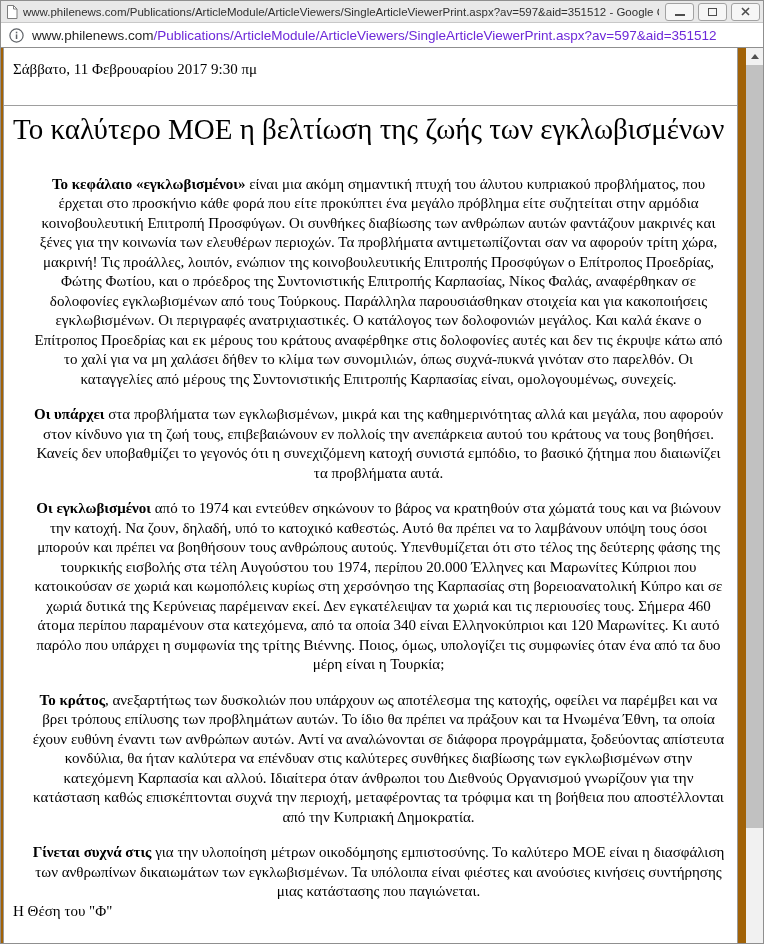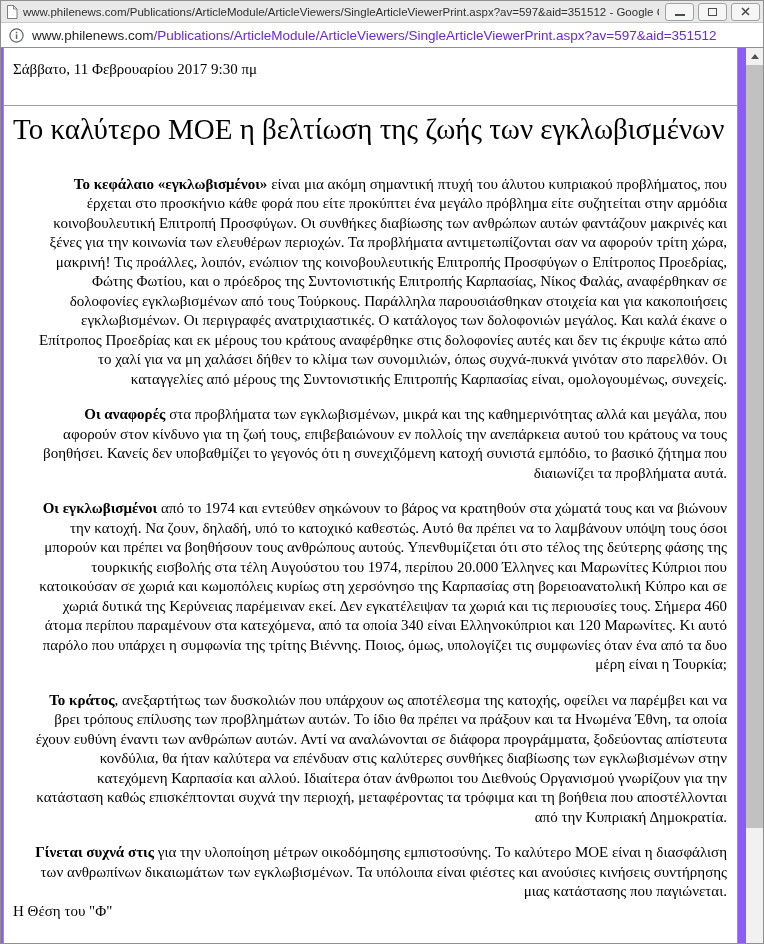--- a/index.html
+++ b/index.html
@@ -43,40 +43,40 @@
     display: flex; align-items: center;
     padding: 0 8px;
   }
   .info-icon { display: flex; margin-right: 8px; cursor: pointer; }
   .url-text {
     font-size: 13.5px; white-space: nowrap; overflow: hidden;
     color: #1f1f1f;
   }
   .url-path { color: #6d28d9; }
   
-  .content-row { flex: 1 1 auto; position: relative; background: #8b5cf6; }
+  .content-row { flex: 1 1 auto; position: relative; background: #a16207; }
   .page-frame {
     position: absolute; left: 2px; top: 0; width: 735px; height: 100%;
     border-left: 1px solid #9a9a9a; border-right: 1px solid #9a9a9a;
     background: #fff; overflow: hidden;
     padding: 13px 0 0 0;
     font-family: "Liberation Serif", "DejaVu Serif", serif;
     color: #000;
   }
   .article-date { margin: 0 9px 0 9px; font-size: 15px; }
   .title-rule { border: none; border-top: 1px solid #9e9e9e; margin: 27px 0 4px 0; }
   .article-title {
     margin: 4px 9px 26px 9px;
     font-size: 29px; font-weight: normal; line-height: 1.33;
     letter-spacing: 0px;
   }
   .article-body p {
     margin: 0 10px 16px 26px;
     font-size: 15px; line-height: 1.3;
-    text-align: right;
+    text-align: center;
   }
   .article-body p b { font-weight: bold; }
   .signature { margin: 0 10px 0 9px; font-size: 15px; line-height: 1.3; }
   
   .scrollbar {
     position: absolute; right: 0; top: 0; width: 17px; height: 100%;
     background: #f1f1f1;
   }
   .scroll-up {
     height: 17px; width: 17px;
@@ -132,21 +132,21 @@
     <span class="url-text"><span>www.philenews.com</span><span class="url-path">/Publications/ArticleModule/ArticleViewers/SingleArticleViewerPrint.aspx?av=597&amp;aid=351512</span></span>
   </div>
 
   <div class="content-row">
     <div class="page-frame">
       <div class="article-date">Σάββατο, 11 Φεβρουαρίου 2017 9:30 πμ</div>
       <hr class="title-rule">
       <h1 class="article-title">Το καλύτερο ΜΟΕ η βελτίωση της ζωής των εγκλωβισμένων</h1>
       <div class="article-body">
         <p><b>Το κεφάλαιο «εγκλωβισμένοι»</b><span> είναι μια ακόμη σημαντική πτυχή του άλυτου κυπριακού προβλήματος, που έρχεται στο προσκήνιο κάθε φορά που είτε προκύπτει ένα μεγάλο πρόβλημα είτε συζητείται στην αρμόδια κοινοβουλευτική Επιτροπή Προσφύγων. Οι συνθήκες διαβίωσης των ανθρώπων αυτών φαντάζουν μακρινές και ξένες για την κοινωνία των ελευθέρων περιοχών. Τα προβλήματα αντιμετωπίζονται σαν να αφορούν τρίτη χώρα, μακρινή! Τις προάλλες, λοιπόν, ενώπιον της κοινοβουλευτικής Επιτροπής Προσφύγων ο Επίτροπος Προεδρίας, Φώτης Φωτίου, και ο πρόεδρος της Συντονιστικής Επιτροπής Καρπασίας, Νίκος Φαλάς, αναφέρθηκαν σε δολοφονίες εγκλωβισμένων από τους Τούρκους. Παράλληλα παρουσιάσθηκαν στοιχεία και για κακοποιήσεις εγκλωβισμένων. Οι περιγραφές ανατριχιαστικές. Ο κατάλογος των δολοφονιών μεγάλος. Και καλά έκανε ο Επίτροπος Προεδρίας και εκ μέρους του κράτους αναφέρθηκε στις δολοφονίες αυτές και δεν τις έκρυψε κάτω από το χαλί για να μη χαλάσει δήθεν το κλίμα των συνομιλιών, όπως συχνά-πυκνά γινόταν στο παρελθόν. Οι καταγγελίες από μέρους της Συντονιστικής Επιτροπής Καρπασίας είναι, ομολογουμένως, συνεχείς.</span></p>
-        <p><b>Οι αναφορές</b><span> στα προβλήματα των εγκλωβισμένων, μικρά και της καθημερινότητας αλλά και μεγάλα, που αφορούν στον κίνδυνο για τη ζωή τους, επιβεβαιώνουν εν πολλοίς την ανεπάρκεια αυτού του κράτους να τους βοηθήσει. Κανείς δεν υποβαθμίζει το γεγονός ότι η συνεχιζόμενη κατοχή συνιστά εμπόδιο, το βασικό ζήτημα που διαιωνίζει τα προβλήματα αυτά.</span></p>
+        <p><b>Οι υπάρχει</b><span> στα προβλήματα των εγκλωβισμένων, μικρά και της καθημερινότητας αλλά και μεγάλα, που αφορούν στον κίνδυνο για τη ζωή τους, επιβεβαιώνουν εν πολλοίς την ανεπάρκεια αυτού του κράτους να τους βοηθήσει. Κανείς δεν υποβαθμίζει το γεγονός ότι η συνεχιζόμενη κατοχή συνιστά εμπόδιο, το βασικό ζήτημα που διαιωνίζει τα προβλήματα αυτά.</span></p>
         <p><b>Οι εγκλωβισμένοι</b><span> από το 1974 και εντεύθεν σηκώνουν το βάρος να κρατηθούν στα χώματά τους και να βιώνουν την κατοχή. Να ζουν, δηλαδή, υπό το κατοχικό καθεστώς. Αυτό θα πρέπει να το λαμβάνουν υπόψη τους όσοι μπορούν και πρέπει να βοηθήσουν τους ανθρώπους αυτούς. Υπενθυμίζεται ότι στο τέλος της δεύτερης φάσης της τουρκικής εισβολής στα τέλη Αυγούστου του 1974, περίπου 20.000 Έλληνες και Μαρωνίτες Κύπριοι που κατοικούσαν σε χωριά και κωμοπόλεις κυρίως στη χερσόνησο της Καρπασίας στη βορειοανατολική Κύπρο και σε χωριά δυτικά της Κερύνειας παρέμειναν εκεί. Δεν εγκατέλειψαν τα χωριά και τις περιουσίες τους. Σήμερα 460 άτομα περίπου παραμένουν στα κατεχόμενα, από τα οποία 340 είναι Ελληνοκύπριοι και 120 Μαρωνίτες. Κι αυτό παρόλο που υπάρχει η συμφωνία της τρίτης Βιέννης. Ποιος, όμως, υπολογίζει τις συμφωνίες όταν ένα από τα δυο μέρη είναι η Τουρκία;</span></p>
         <p><b>Το κράτος</b><span>, ανεξαρτήτως των δυσκολιών που υπάρχουν ως αποτέλεσμα της κατοχής, οφείλει να παρέμβει και να βρει τρόπους επίλυσης των προβλημάτων αυτών. Το ίδιο θα πρέπει να πράξουν και τα Ηνωμένα Έθνη, τα οποία έχουν ευθύνη έναντι των ανθρώπων αυτών. Αντί να αναλώνονται σε διάφορα προγράμματα, ξοδεύοντας απίστευτα κονδύλια, θα ήταν καλύτερα να επένδυαν στις καλύτερες συνθήκες διαβίωσης των εγκλωβισμένων στην κατεχόμενη Καρπασία και αλλού. Ιδιαίτερα όταν άνθρωποι του Διεθνούς Οργανισμού γνωρίζουν για την κατάσταση καθώς επισκέπτονται συχνά την περιοχή, μεταφέροντας τα τρόφιμα και τη βοήθεια που αποστέλλονται από την Κυπριακή Δημοκρατία.</span></p>
         <p style="margin-bottom:0"><b>Γίνεται συχνά στις</b><span> για την υλοποίηση μέτρων οικοδόμησης εμπιστοσύνης. Το καλύτερο ΜΟΕ είναι η διασφάλιση των ανθρωπίνων δικαιωμάτων των εγκλωβισμένων. Τα υπόλοιπα είναι φιέστες και ανούσιες κινήσεις συντήρησης μιας κατάστασης που παγιώνεται.</span></p>
         <div class="signature">Η Θέση του "Φ"</div>
       </div>
     </div>
 
     <div class="scrollbar">
       <div class="scroll-up">
         <span class="scroll-up-tri"></span>

